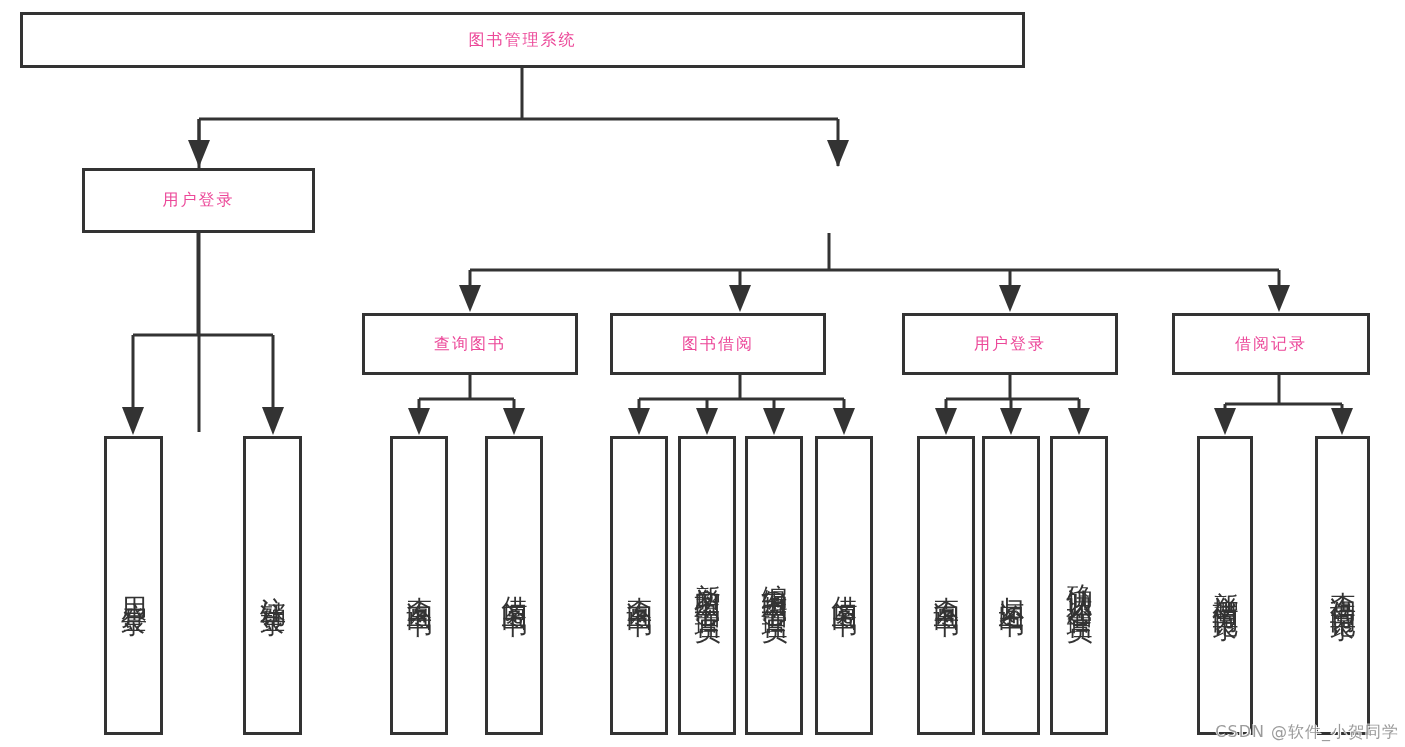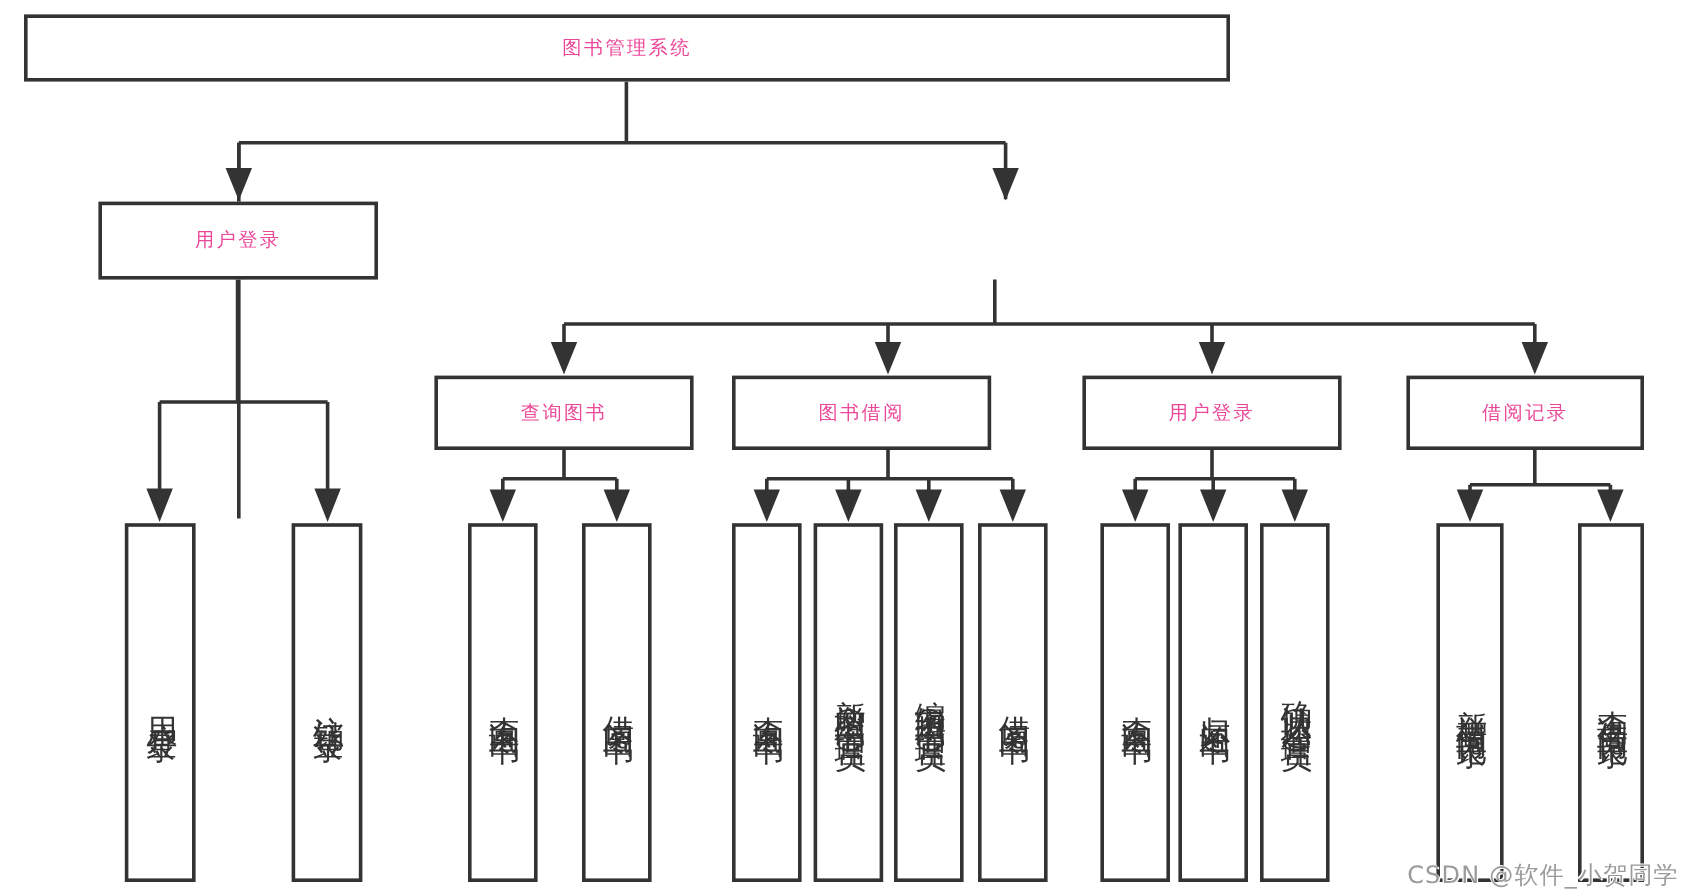--- a/index.html
+++ b/index.html
@@ -13,21 +13,21 @@
     display:flex;align-items:center;justify-content:center;
   }
   .hbox span{
     font-size:16px;letter-spacing:2px;color:#ec4899;white-space:nowrap;
   }
   .vbox span{
     writing-mode:vertical-rl;font-size:26px;letter-spacing:5px;line-height:1.3;
     color:#333333;
   }
   .watermark{
-    position:absolute;right:6px;bottom:4px;font-size:20px;color:#9b9b9b;
+    position:absolute;right:6px;bottom:4px;font-size:16px;color:#9b9b9b;
     letter-spacing:1px;white-space:nowrap;
     text-shadow:1px 1px 0 #ffffff,-1px -1px 0 #ffffff;
   }
 </style>
 </head>
 <body>
 
 <div class="stage">
 
   <svg class="wires" viewBox="0 0 1405 747" aria-hidden="true">

